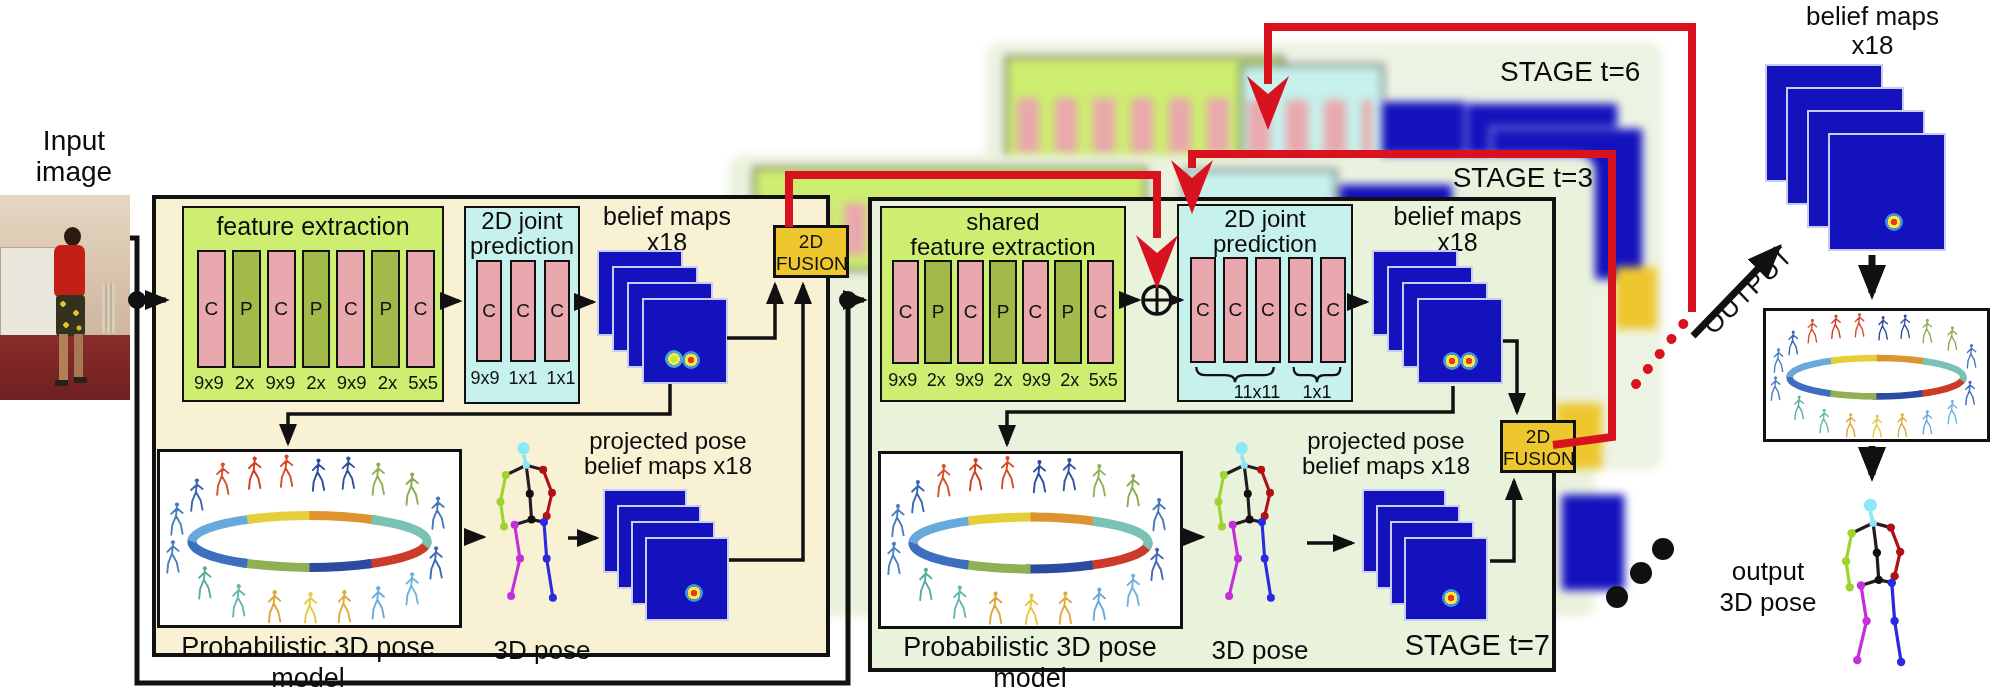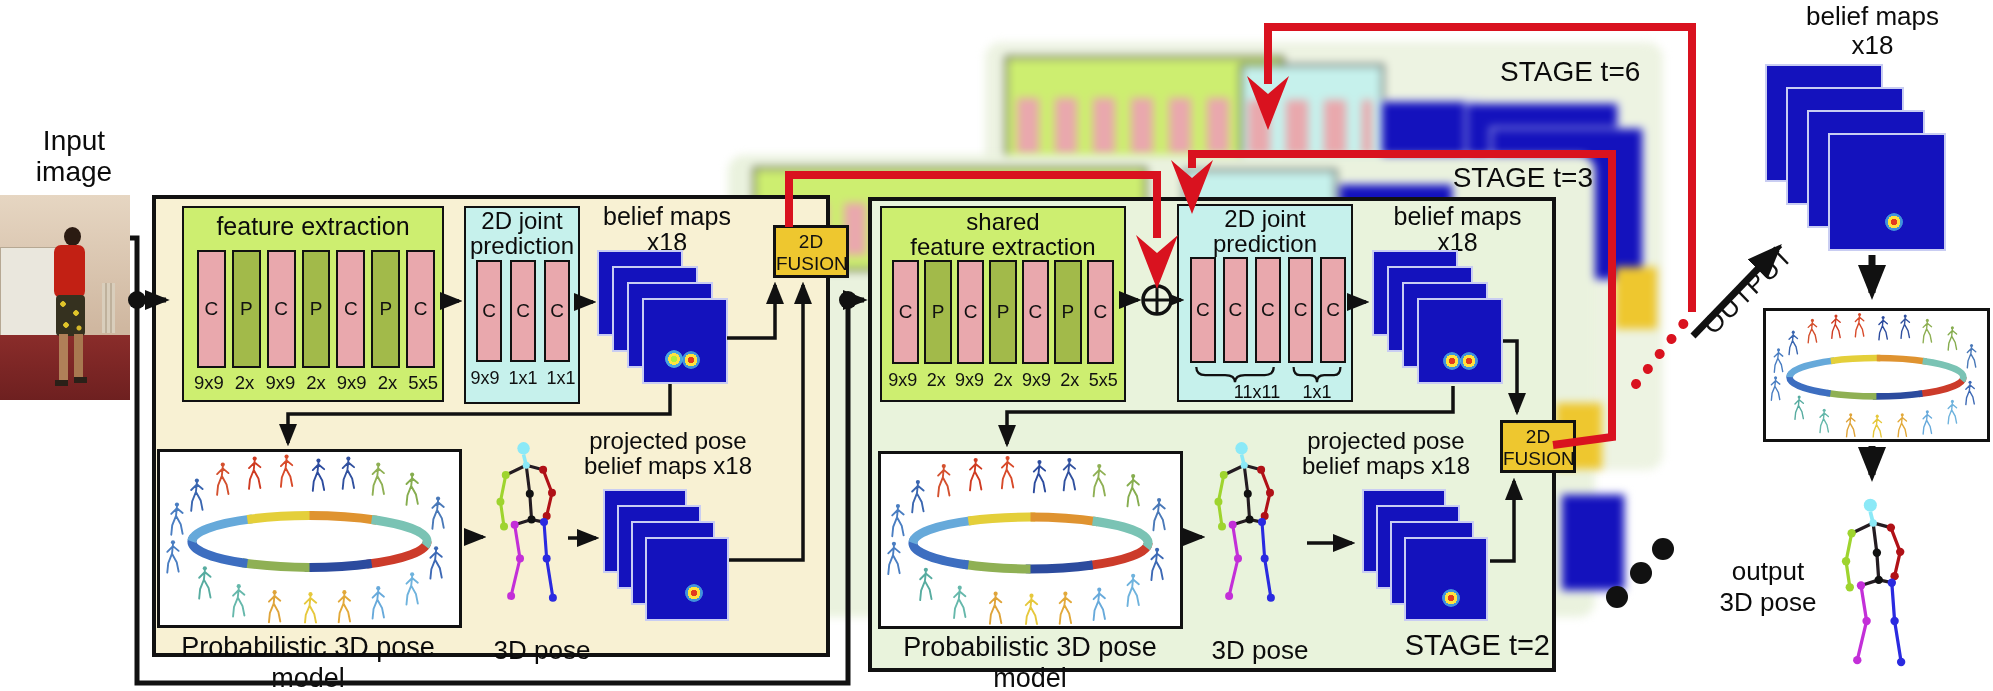--- a/index.html
+++ b/index.html
@@ -359,21 +359,21 @@
         <use href="#ring"></use>
       </svg>
   </div>
   <div class="lbl z3" style="left:874px;top:632px;width:312px;font-size:27px;">Probabilistic 3D pose model</div>
 
   <svg class="abs z3" viewBox="0 0 90 210" style="left:1206px;top:436px;width:80px;height:190px;">
       <use href="#pose3d"></use>
     </svg>
   <div class="lbl z3" style="left:1205px;top:635px;width:110px;font-size:26px;">3D pose</div>
 
-  <div class="lbl z3" style="left:1365px;top:629px;width:185px;font-size:29px;text-align:right;">STAGE t=2</div>
+  <div class="lbl z3" style="left:1365px;top:629px;width:185px;font-size:29px;text-align:right;">STAGE t=7</div>
 
   <div class="lbl z3" style="left:1790px;top:2px;width:165px;font-size:26px;line-height:29px;">
     <div>belief maps</div>
     <div>x18</div>
   </div>
   <div class="mapsq z3" style="left:1765px;top:64px;width:118px;height:118px;"></div>
   <div class="mapsq z3" style="left:1786px;top:87px;width:118px;height:118px;"></div>
   <div class="mapsq z3" style="left:1807px;top:110px;width:118px;height:118px;"></div>
   <div class="mapsq z3" style="left:1828px;top:133px;width:118px;height:118px;">
     <div class="hot" style="left:55px;top:78px;"></div>

